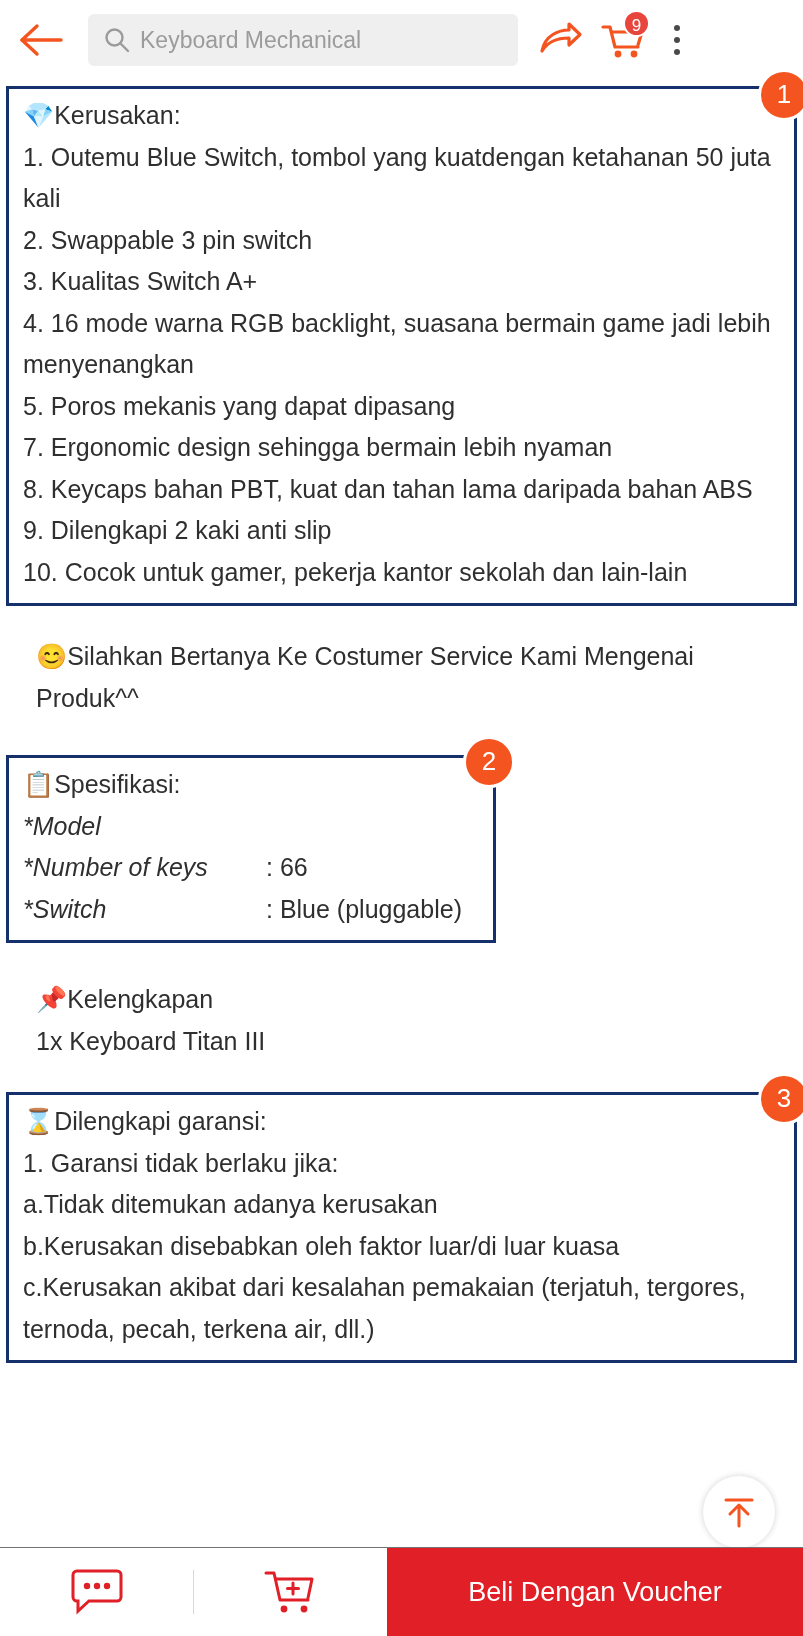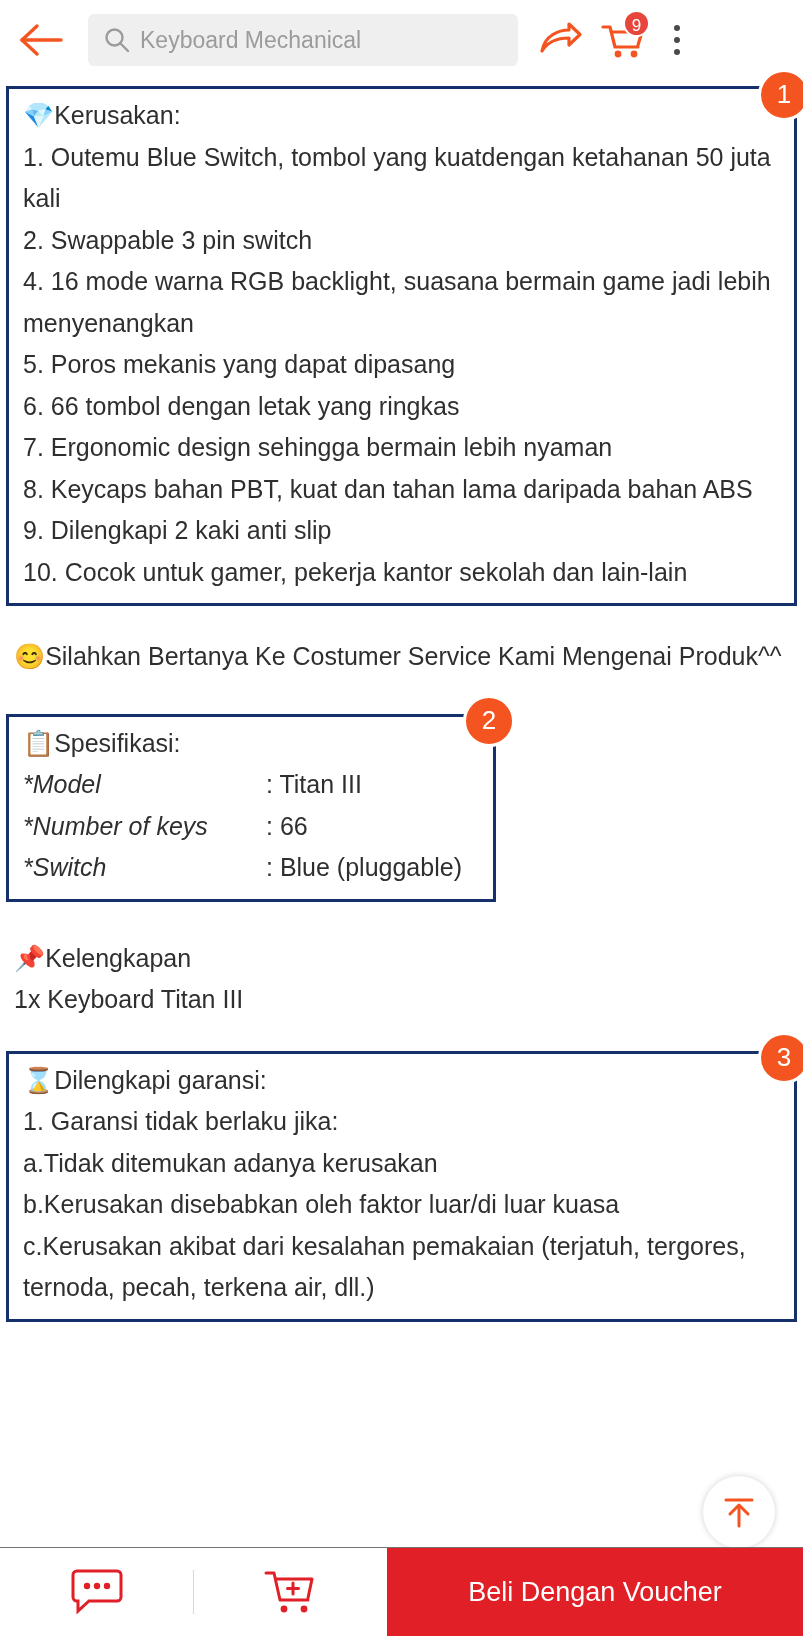--- a/index.html
+++ b/index.html
@@ -114,21 +114,21 @@
     top: 80px; left: 0;
     width: 803px;
     height: 1390px;
     padding: 0;
     box-sizing: border-box;
     font-size: 25px;
     line-height: 41.5px;
     color: #2f2f2f;
   }
   .para {
-    padding: 0 14px;
+    padding: 0 36px;
   }
   .annot-box {
     border: 3px solid #16306b;
     box-sizing: border-box;
     position: relative;
     padding: 6px 14px 10px 14px;
   }
   .badge {
     position: absolute;
     width: 46px;
@@ -254,42 +254,41 @@
   </div>
 </div>
 
 <div class="content">
 
   <div class="annot-box" style="margin:6px 6px 0 6px;">
     <div class="badge" style="top:-20px; right:-16px;">1</div>
     <div>💎Kerusakan:</div>
     <div>1. Outemu Blue Switch, tombol yang kuatdengan ketahanan 50 juta kali</div>
     <div>2. Swappable 3 pin switch</div>
+    <div>3. Kualitas Switch A+</div>
     <div>4. 16 mode warna RGB backlight, suasana bermain game jadi lebih menyenangkan</div>
     <div>5. Poros mekanis yang dapat dipasang</div>
-    <div>6. 66 tombol dengan letak yang ringkas</div>
     <div>7. Ergonomic design sehingga bermain lebih nyaman</div>
     <div>8. Keycaps bahan PBT, kuat dan tahan lama daripada bahan ABS</div>
     <div>9. Dilengkapi 2 kaki anti slip</div>
     <div>10. Cocok untuk gamer, pekerja kantor sekolah dan lain-lain</div>
   </div>
 
   <div class="spacer-30"></div>
 
   <div class="para">😊Silahkan Bertanya Ke Costumer Service Kami Mengenai Produk^^</div>
 
   <div class="spacer-36"></div>
 
   <div class="annot-box" style="margin:0 0 0 6px; width:490px;">
     <div class="badge" style="top:-22px; right:-22px;">2</div>
     <div>📋Spesifikasi:</div>
 
     <div class="spec-row">
       <div class="spec-key">*Model</div>
-      <div class="spec-val">: Titan III</div>
     </div>
     <div class="spec-row">
       <div class="spec-key">*Number of keys</div>
       <div class="spec-val">: 66</div>
     </div>
     <div class="spec-row">
       <div class="spec-key">*Switch</div>
       <div class="spec-val">: Blue (pluggable)</div>
     </div>
   </div>

